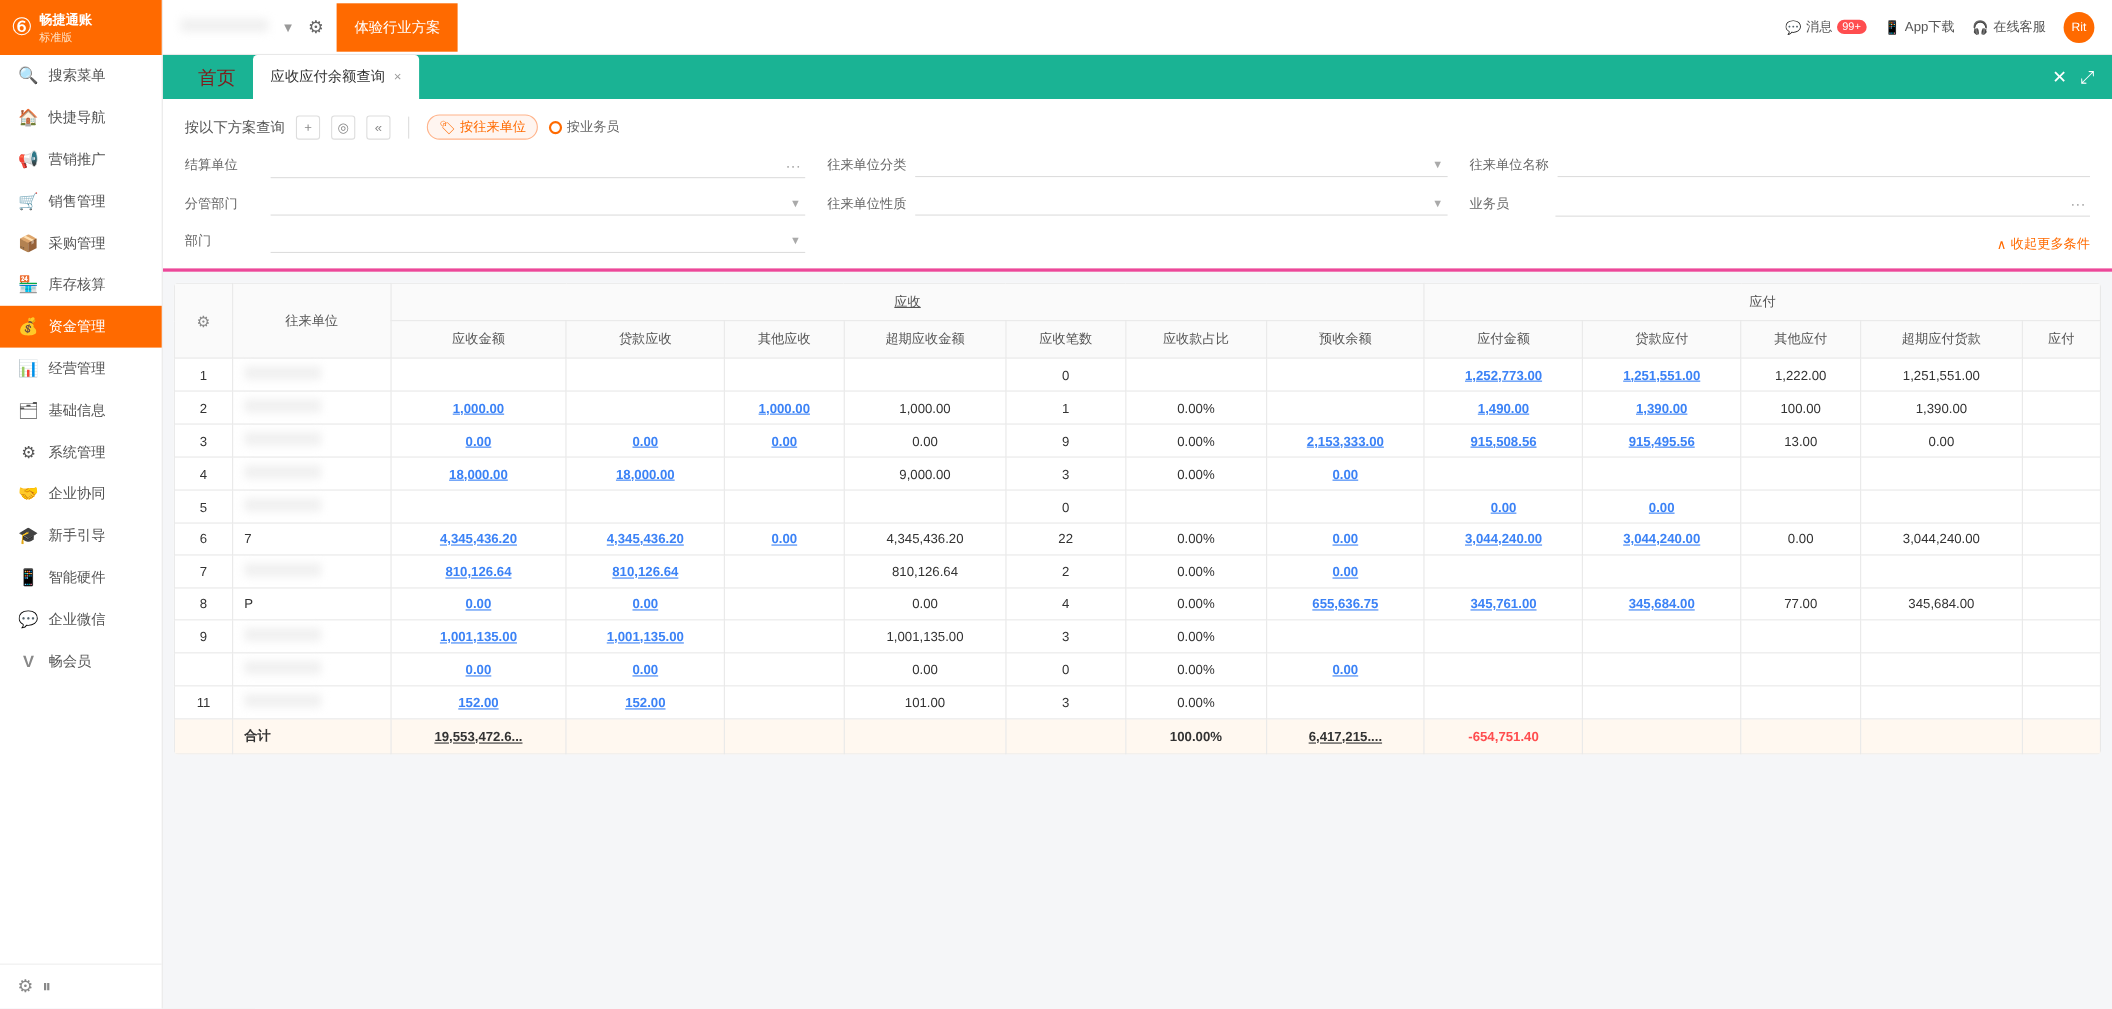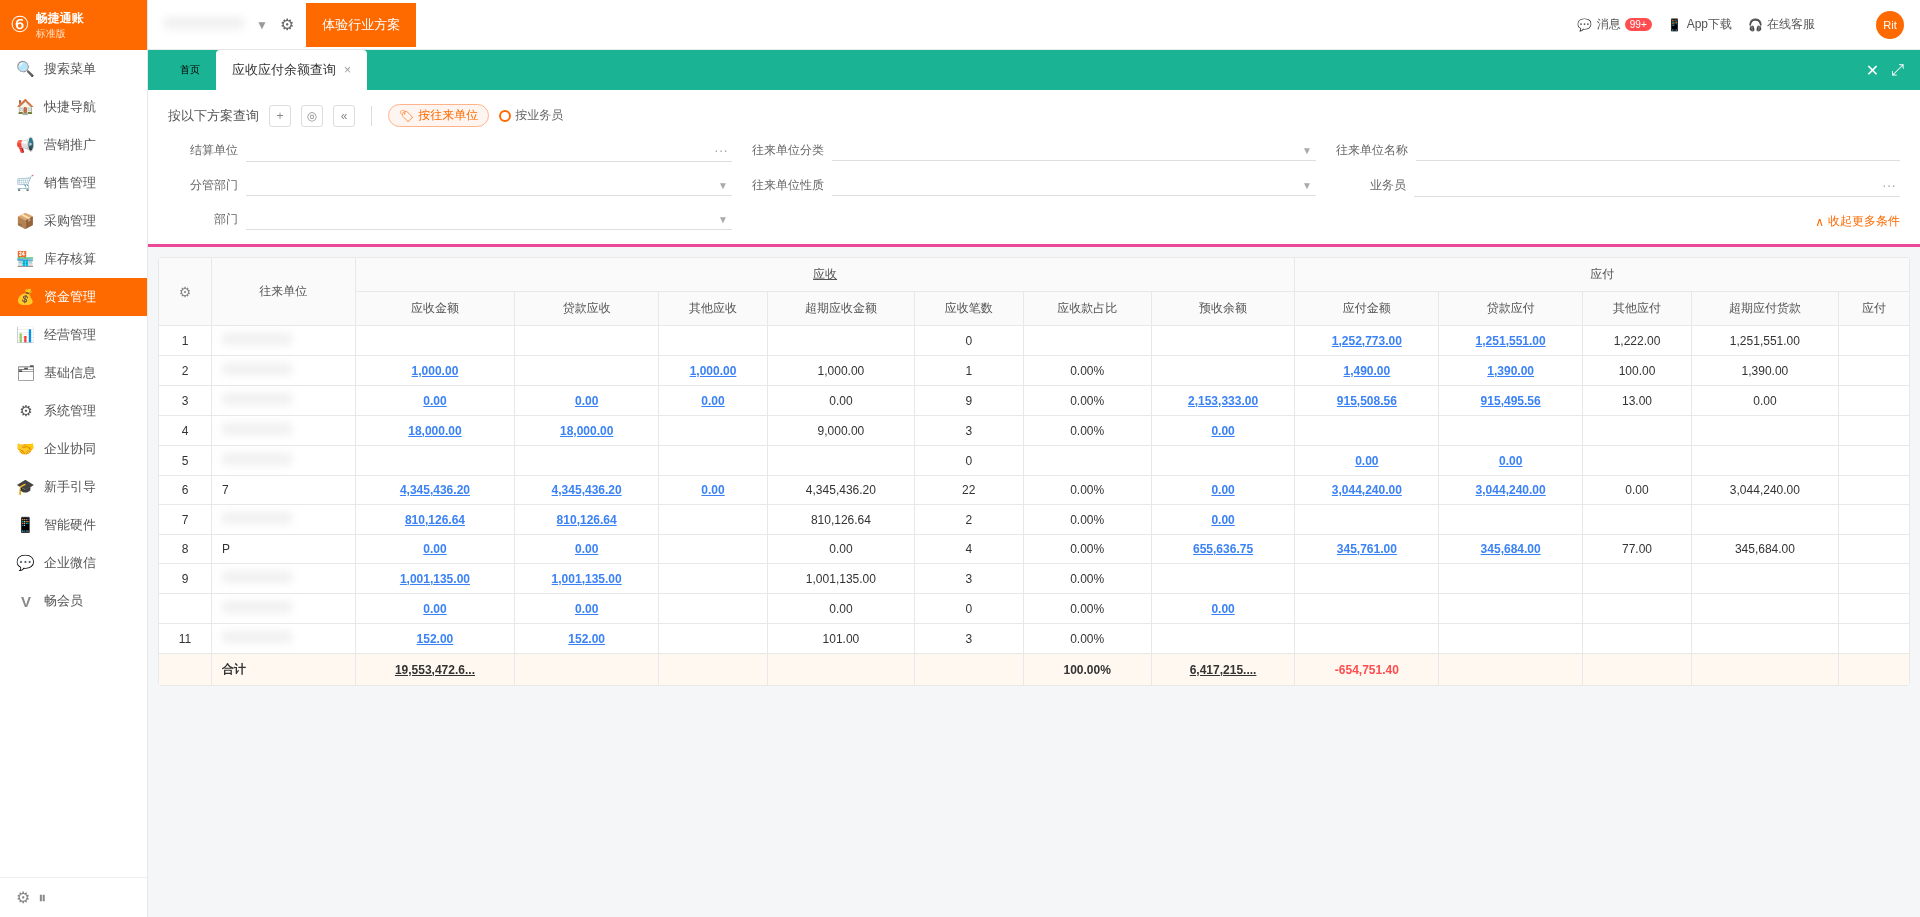--- a/index.html
+++ b/index.html
@@ -15,25 +15,25 @@
 
     
     .main { flex: 1; display: flex; flex-direction: column; height: 917px; overflow: hidden; }
 
     
     .topbar { height: 50px; background: #fff; border-bottom: 1px solid #e8e8e8; display: flex; align-items: center; padding: 0 16px; gap: 12px; }
     .topbar-btn { background: #ff6a00; color: #fff; border: none; padding: 13px 16px; border-radius: 0; cursor: pointer; font-size: 13px; }
     .topbar-right { margin-left: auto; display: flex; align-items: center; gap: 16px; font-size: 12px; color: #555; }
     .badge { background: #ff4d4f; color: #fff; border-radius: 10px; padding: 1px 5px; font-size: 10px; }
     .topbar-right-item { display: flex; align-items: center; gap: 4px; cursor: pointer; }
-    .user-avatar { width: 28px; height: 28px; border-radius: 50%; background: #ff6a00; color: #fff; display: flex; align-items: center; justify-content: center; font-size: 11px; margin-left: 45px; }
+    .user-avatar { width: 28px; height: 28px; border-radius: 50%; background: #ff6a00; color: #fff; display: flex; align-items: center; justify-content: center; font-size: 11px; }
 
     
     .tabbar { height: 40px; background: #1ab394; display: flex; align-items: center; padding: 0 16px; gap: 0; }
-    .tab-home { color: #000000; padding: 0 16px; height: 40px; display: flex; align-items: center; font-size: 10px; cursor: pointer; }
+    .tab-home { color: #7f1d1d; padding: 0 16px; height: 40px; display: flex; align-items: center; font-size: 17px; cursor: pointer; }
     .tab-active { background: #fff; color: #333; padding: 0 16px; height: 40px; display: flex; align-items: center; font-size: 13px; cursor: pointer; gap: 8px; border-radius: 4px 4px 0 0; }
     .tab-close { color: #999; cursor: pointer; font-size: 12px; }
     .tabbar-right { margin-left: auto; display: flex; align-items: center; gap: 12px; }
     .tabbar-right-icon { color: #fff; cursor: pointer; font-size: 16px; }
 
     
     .page { flex: 1; background: #f5f6f8; overflow-y: auto; padding: 0; }
     .page-header { background: #fff; padding: 14px 20px; display: flex; align-items: center; justify-content: space-between; border-bottom: 1px solid #eee; }
     .page-title { font-size: 16px; font-weight: bold; color: #333; }
     .page-header-actions { display: flex; align-items: center; gap: 12px; }
@@ -59,21 +59,21 @@
     .th-group { background: #e8f4f3; color: #1ab394; font-weight: bold; text-decoration: underline; }
     .th-group-pay { background: #e8f4f3; color: #1ab394; font-weight: bold; }
     .link-val { color: #3b82f6; text-decoration: underline; cursor: pointer; font-weight: bold; }
     .row-num { color: #999; }
     .total-row td { background: #fff8f0; font-weight: bold; margin-top: 12px; }
     .blurred { filter: blur(4px); background: #f0f0f0; border-radius: 2px; display: inline-block; min-width: 60px; height: 14px; }
     .gear-icon { font-size: 14px; color: #888; cursor: pointer; }
 
     .filter-section { display: grid; grid-template-columns: 1fr 1fr 1fr; gap: 12px 20px; align-items: center; }
     .filter-cell { display: flex; align-items: center; gap: 8px; }
-    .f-label { min-width: 70px; color: #666; font-size: 12px; text-align: right; }
+    .f-label { min-width: 70px; color: #666; font-size: 12px; text-align: left; }
     .f-input-wrap { flex: 1; display: flex; align-items: center; border-bottom: 1px solid #ddd; padding: 3px 4px; }
     .f-input-wrap input { border: none; outline: none; font-size: 12px; width: 100%; background: transparent; }
     .f-arrow { color: #aaa; font-size: 10px; margin-left: 4px; }
     .f-dots { color: #aaa; font-size: 14px; margin-left: 4px; cursor: pointer; }
   </style>
 </head>
 <body>
 
 <div class="sidebar">
   <div class="sidebar-logo">

